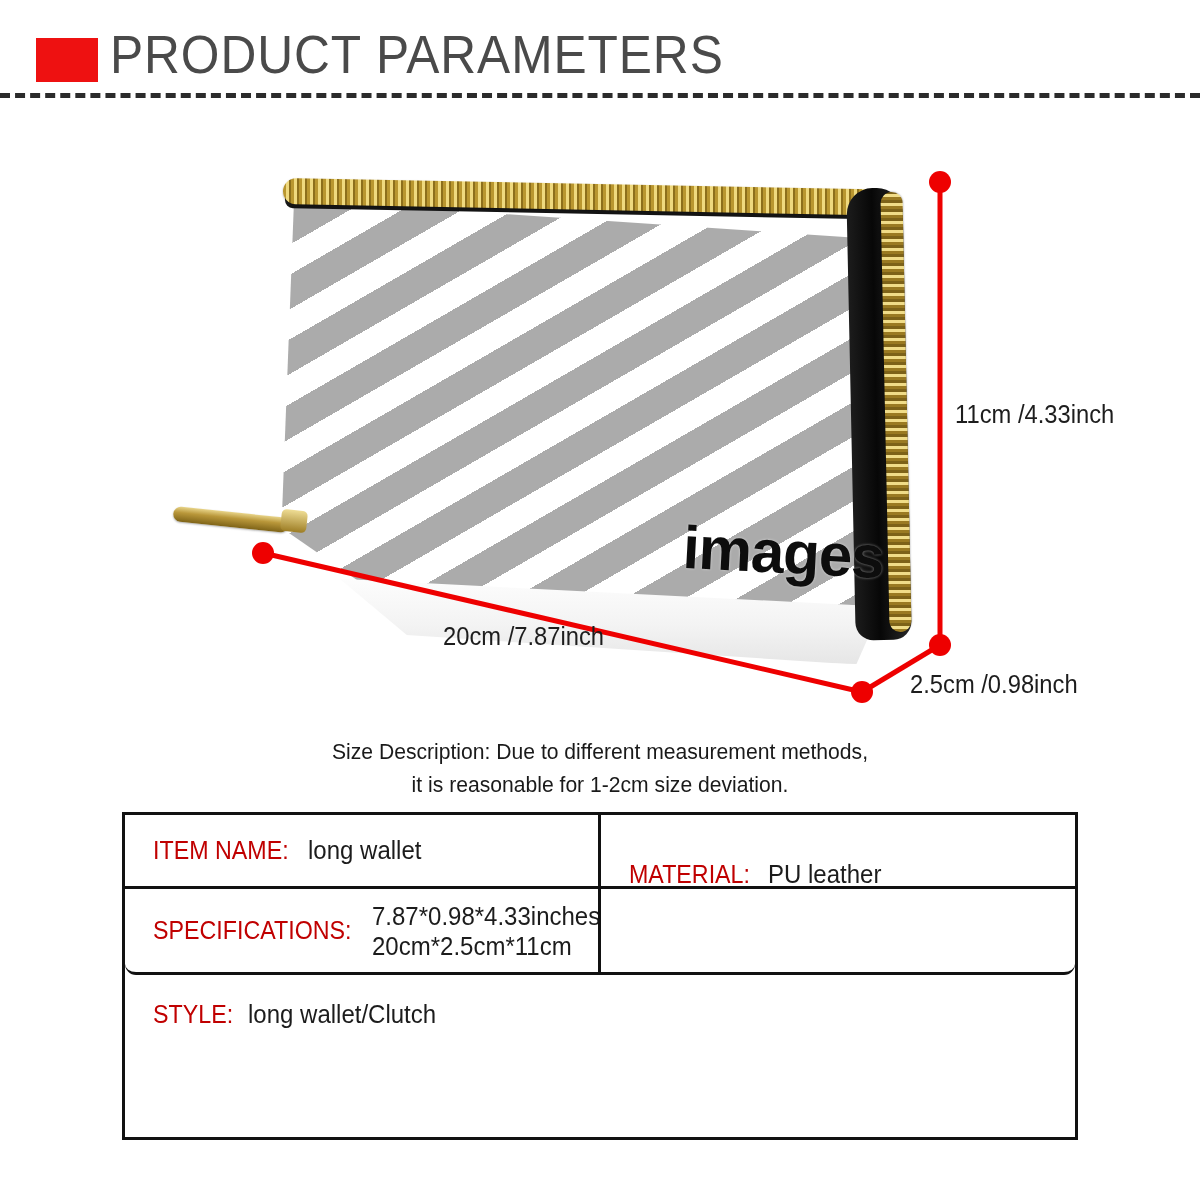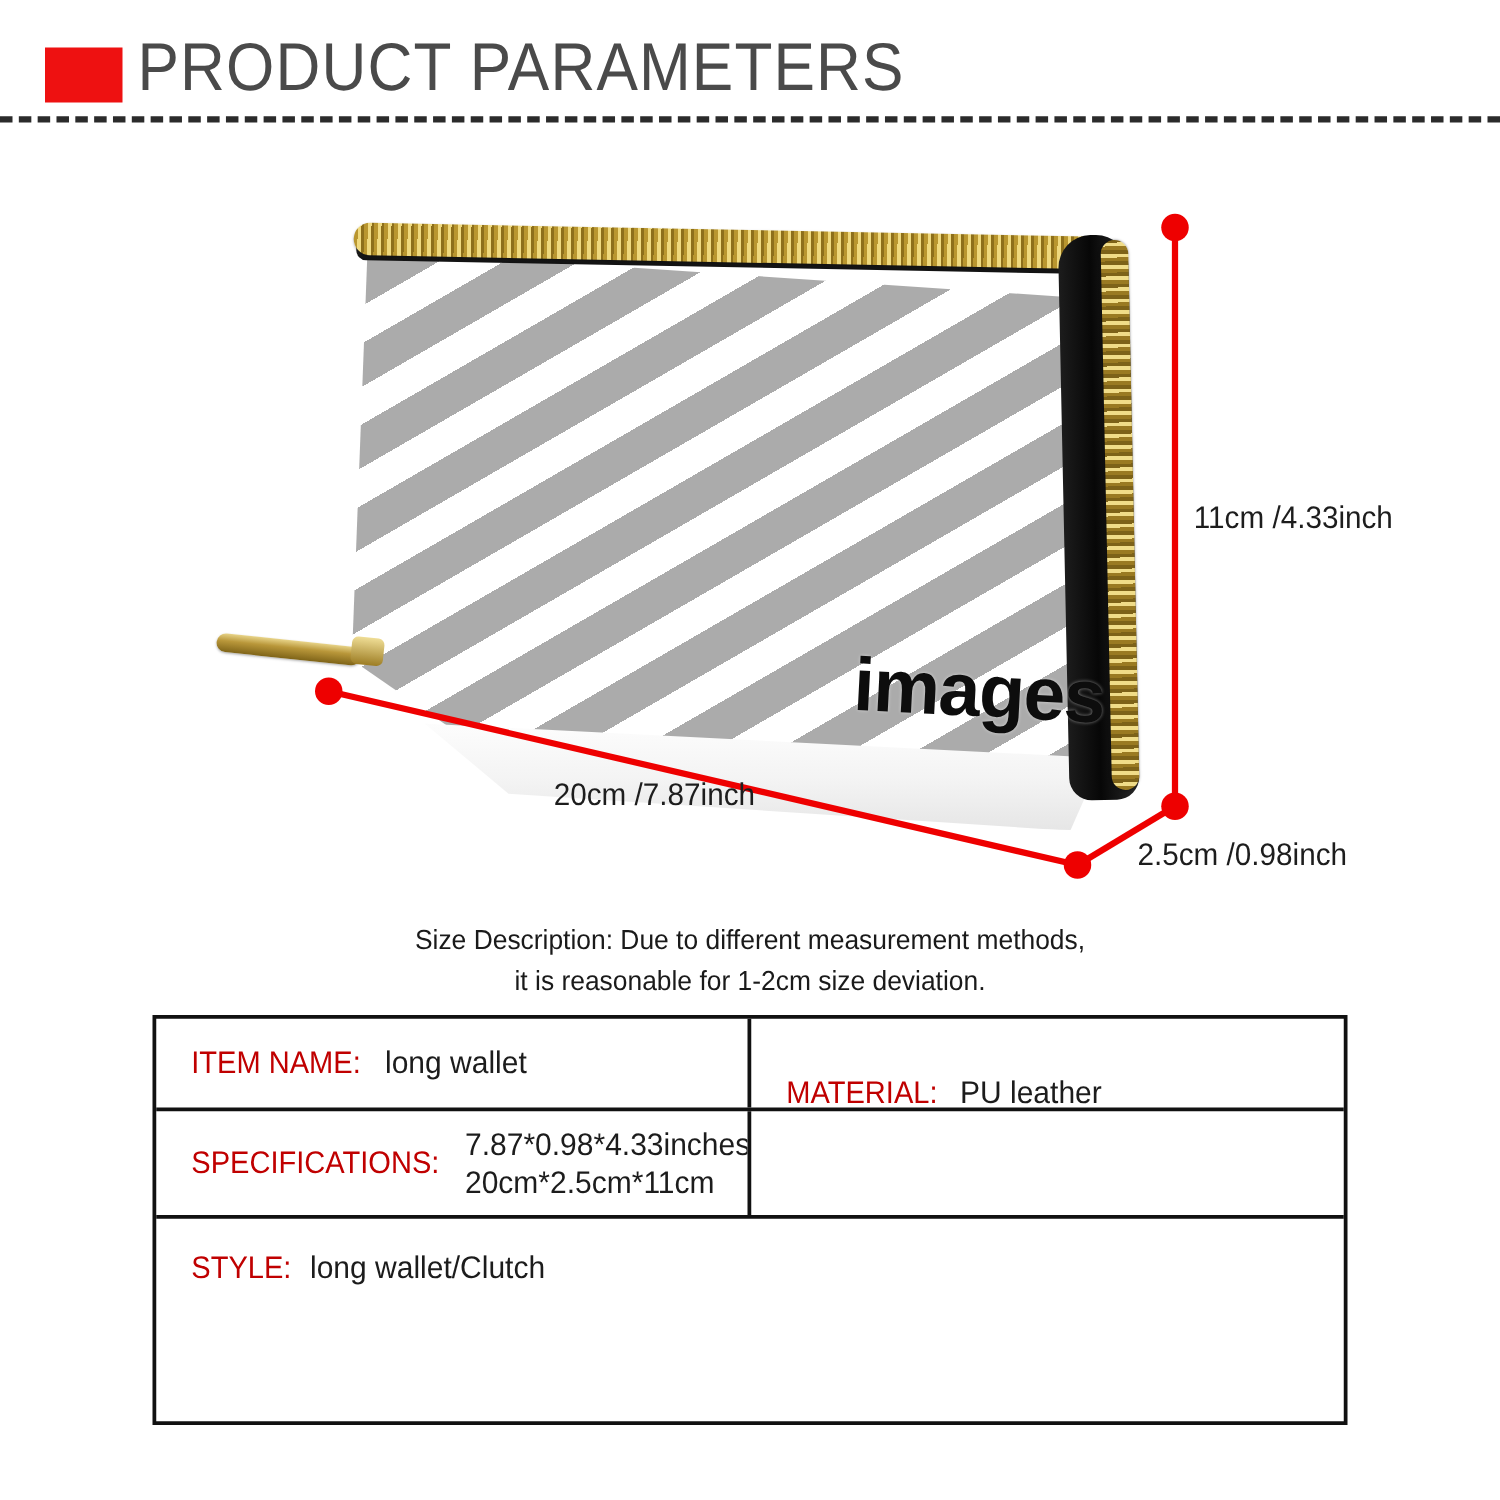--- a/index.html
+++ b/index.html
@@ -163,21 +163,21 @@
   }
   .row{
     position:relative;
     display:flex;
     width:100%;
     box-sizing:border-box;
     border-bottom:3px solid #111111;
   }
   .row:last-child{border-bottom:none;}
   .r1{height:74px;}
-  .r2{height:86px;}
+  .r2{height:86px;border-radius:11px;}
   .r3{height:83px;}
   .r4{height:79px;}
   .cell{
     display:flex;align-items:center;
     box-sizing:border-box;
     padding-left:28px;
     overflow:hidden;
   }
   .cell.left{width:476px;border-right:3px solid #111111;}
   .cell.right{width:474px;margin-top:48px;}

